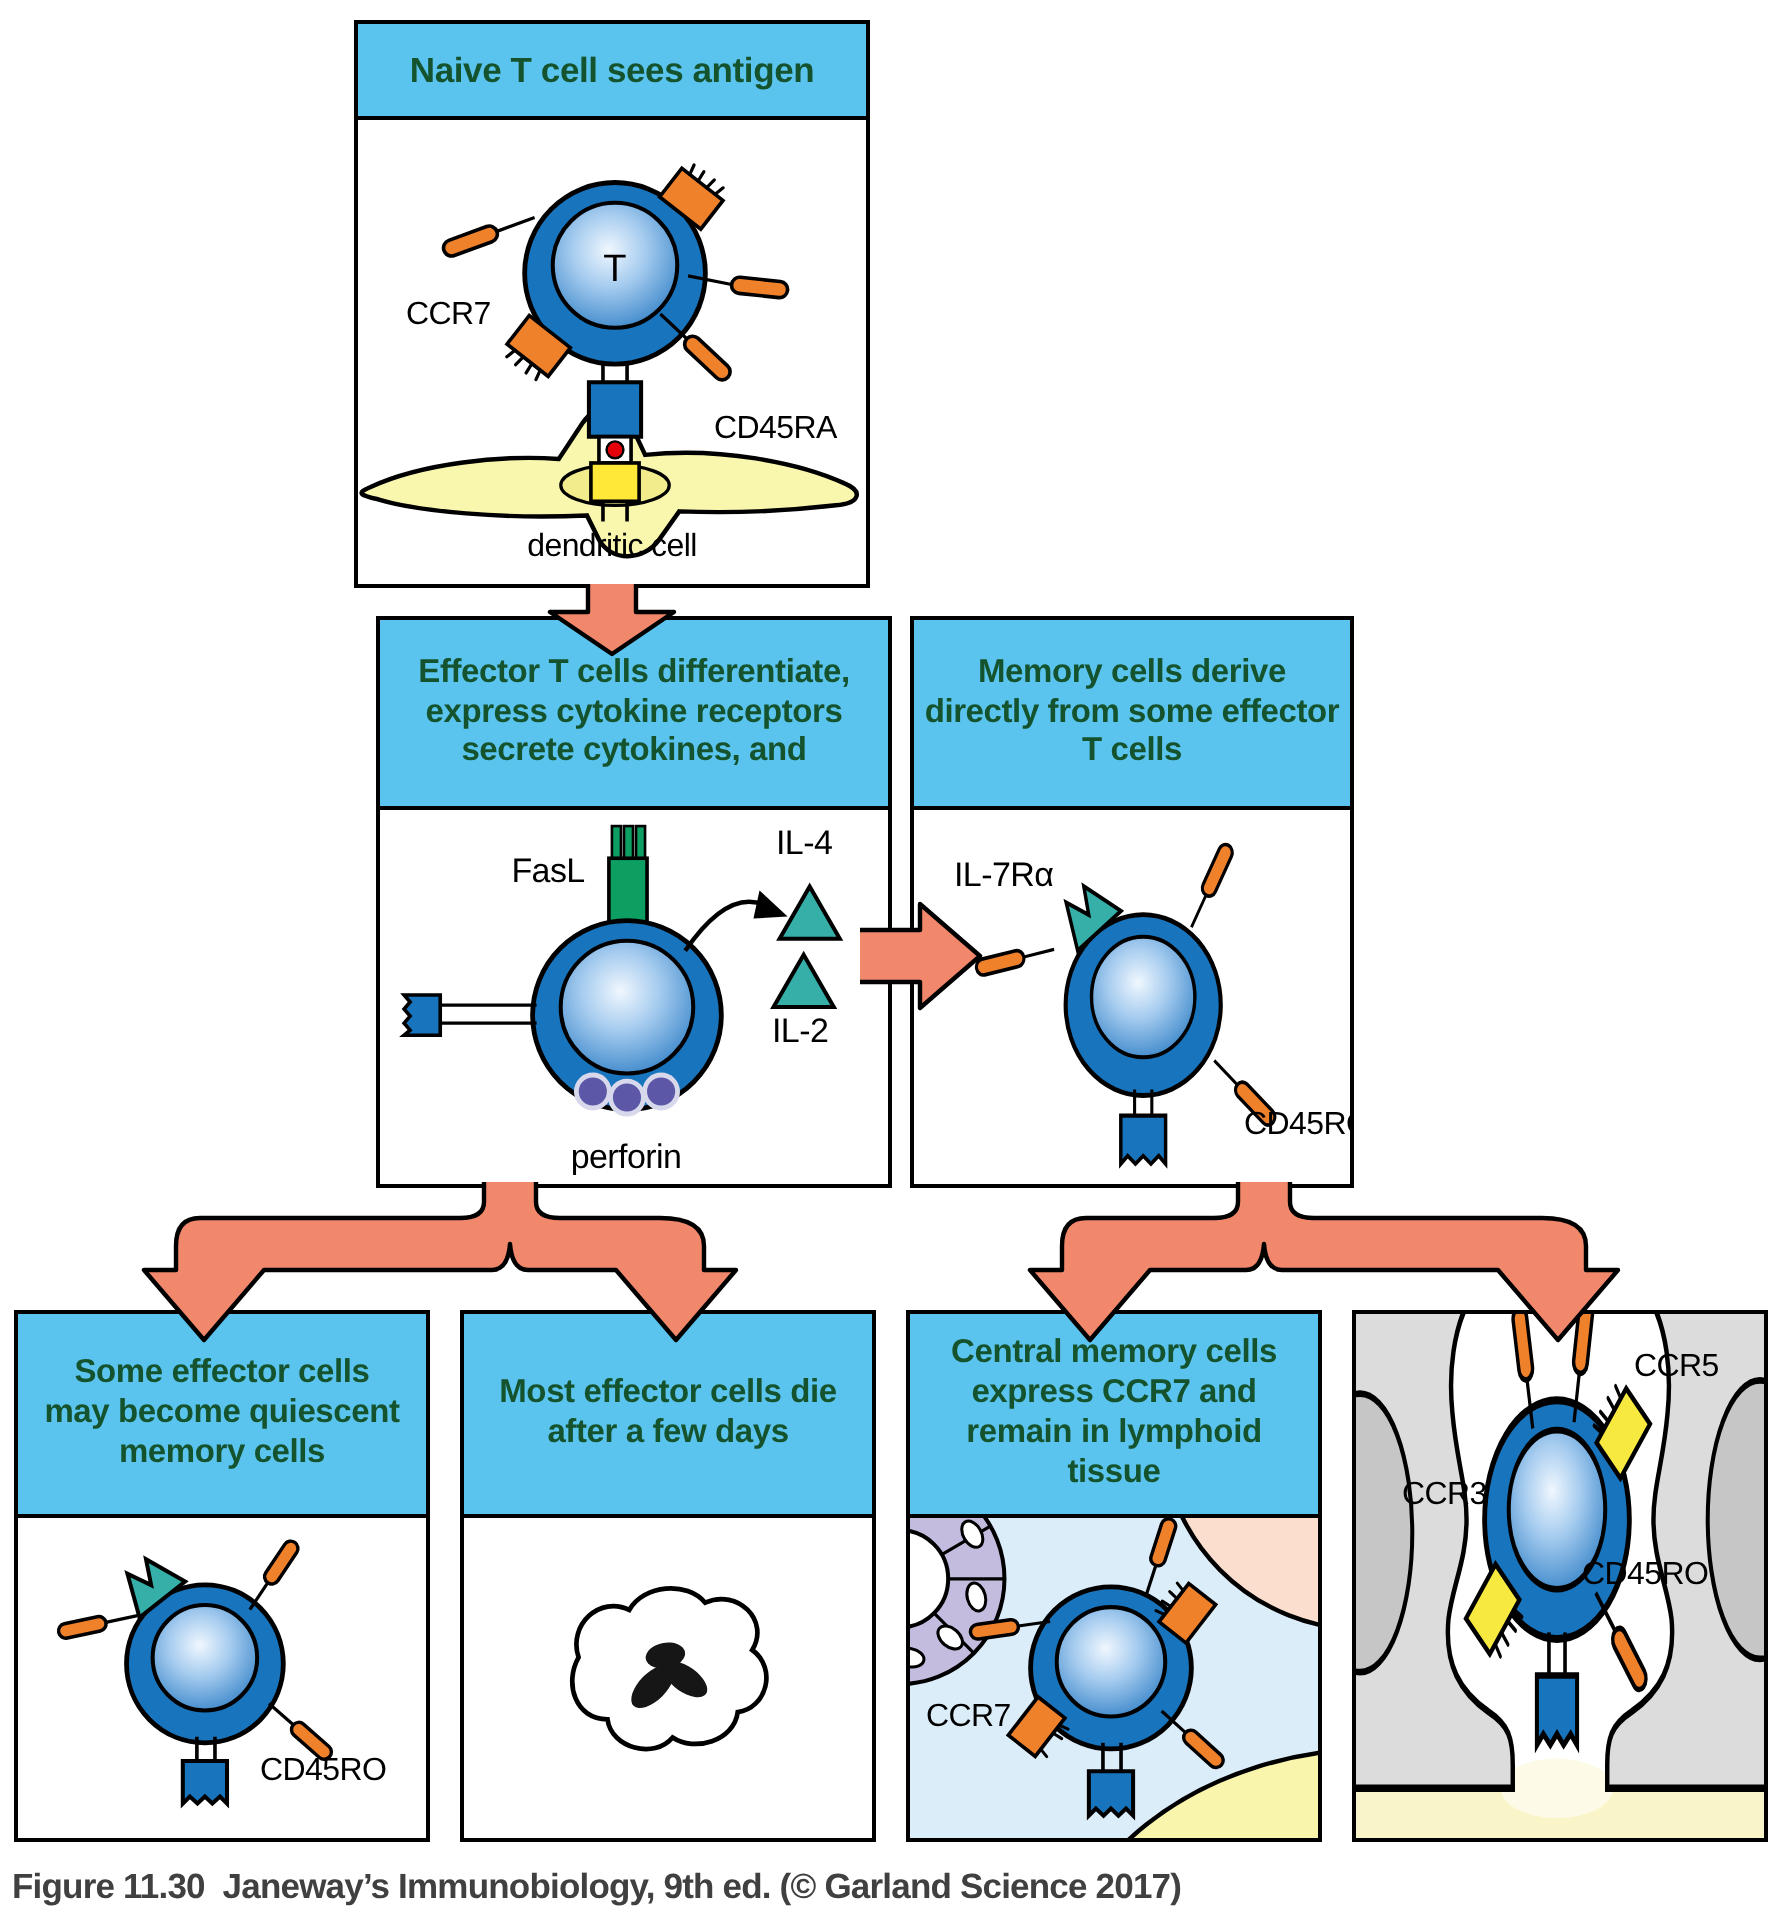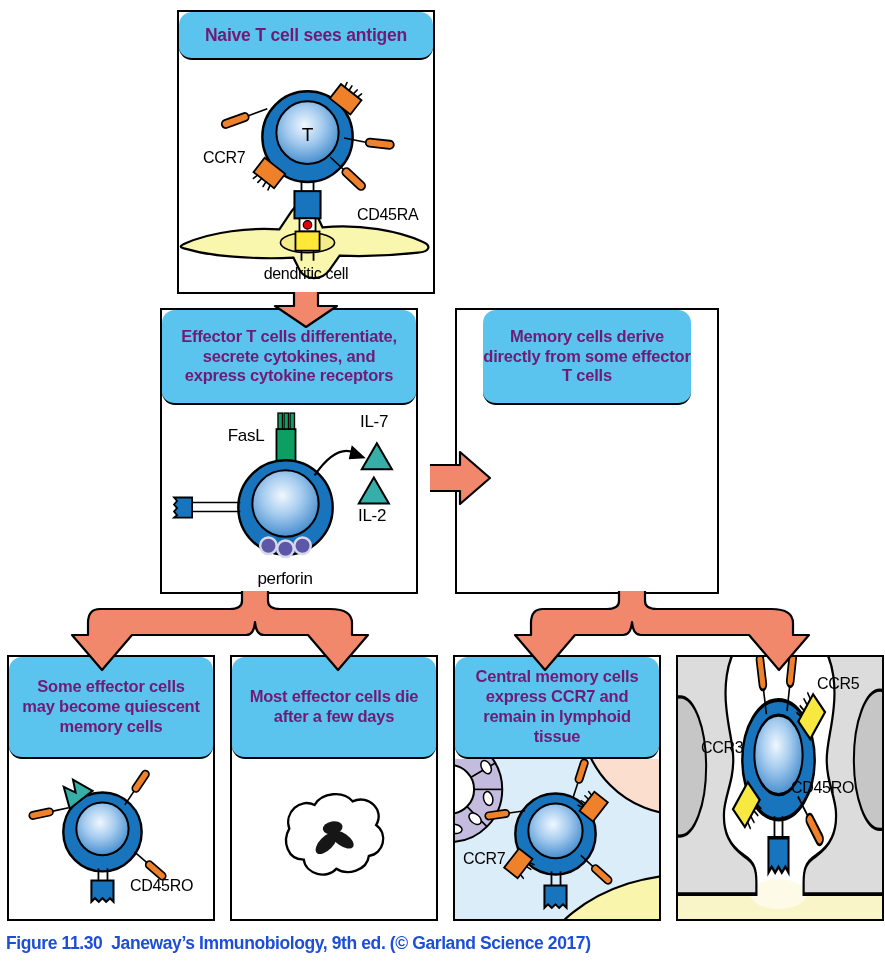--- a/index.html
+++ b/index.html
@@ -7,32 +7,31 @@
     position:relative; width:885px; height:962px; background:#fff;
     font-family:"Liberation Sans", sans-serif; overflow:hidden;
   }
   .panel {
     position:absolute; border:2.5px solid #000; background:#fff;
     box-sizing:border-box; display:flex; flex-direction:column; z-index:1;
   }
   .panel-header {
     background:#5BC4EE; border-bottom:2.5px solid #000;
     display:flex; flex-direction:column; justify-content:center; align-items:center;
-    text-align:center; font-weight:bold; color:#701a75; flex:0 0 auto;
+    text-align:center; font-weight:bold; color:#14532d; flex:0 0 auto;
     letter-spacing:-0.2px;
-    border-radius:13px;
   }
   .hline { line-height:1.2; }
   .panel-body { position:relative; flex:1; overflow:hidden; }
   .panel-body svg { position:absolute; left:0; top:0; width:100%; height:100%; }
   .lbl { position:absolute; font-size:16px; color:#000; white-space:nowrap; letter-spacing:-0.3px; }
   .arrow-svg { position:absolute; z-index:5; overflow:hidden; }
   #caption {
     position:absolute; left:6px; top:933px; font-size:17.5px; font-weight:bold;
-    color:#1d4ed8; white-space:pre; letter-spacing:-0.4px;
+    color:#404040; white-space:pre; letter-spacing:-0.4px;
   }
 </style>
 </head>
 <body>
 
 <div id="stage">
 
   <svg width="0" height="0" style="position:absolute" aria-hidden="true">
     <defs>
       <radialGradient id="cellGrad" cx="45%" cy="38%" r="65%">
@@ -93,25 +92,25 @@
           <line x1="-14" y1="0" x2="-32" y2="0" stroke="#000" stroke-width="1.6"></line>
           <rect x="-14" y="-4" width="28" height="8" rx="4" fill="#F0812B" stroke="#000" stroke-width="1.8"></rect>
         </g>
       </svg>
       <div class="lbl" style="left:24px; top:89px;">CCR7</div>
       <div class="lbl" style="left:178px; top:101px;margin-top:45px;">CD45RA</div>
       <div class="lbl" style="left:0; right:0; top:205px; text-align:center;">dendritic cell</div>
     </div>
   </div>
 
-  <div class="panel" style="left:160px; top:308px; width:258px; height:286px;">
+  <div class="panel" style="left:188px; top:308px; width:258px; height:286px;">
     <div class="panel-header" style="height:93px; font-size:16.5px;">
       <div class="hline">Effector T cells differentiate,</div>
+      <div class="hline">express cytokine receptors</div>
       <div class="hline">secrete cytokines, and</div>
-      <div class="hline">express cytokine receptors</div>
     </div>
     <div class="panel-body">
       <svg viewBox="0 0 253 186" preserveAspectRatio="none">
 
         <g>
           <rect x="115.5" y="8" width="4.5" height="18" fill="#0D9E62" stroke="#000" stroke-width="1.3"></rect>
           <rect x="121.5" y="8" width="4.5" height="18" fill="#0D9E62" stroke="#000" stroke-width="1.3"></rect>
           <rect x="127.5" y="8" width="4.5" height="18" fill="#0D9E62" stroke="#000" stroke-width="1.3"></rect>
           <rect x="114" y="24" width="19" height="35" fill="#0D9E62" stroke="#000" stroke-width="1.8"></rect>
         </g>
@@ -135,27 +134,27 @@
 
         <g>
           <path d="M 152,70 Q 174,38 193,48" fill="none" stroke="#000" stroke-width="2.2"></path>
           <polygon points="189,40 203,53 186,54" fill="#000"></polygon>
         </g>
 
         <polygon points="199,64 229,64 214,38" fill="#35AFA8" stroke="#000" stroke-width="2"></polygon>
         <polygon points="196,98 226,98 211,72" fill="#35AFA8" stroke="#000" stroke-width="2"></polygon>
       </svg>
       <div class="lbl" style="left:60px; top:21px; width:48px; text-align:center; font-size:17px;">FasL</div>
-      <div class="lbl" style="left:198px; top:7px; font-size:17px;">IL-7</div>
+      <div class="lbl" style="left:198px; top:7px; font-size:17px;">IL-4</div>
       <div class="lbl" style="left:196px; top:101px; font-size:17px;">IL-2</div>
       <div class="lbl" style="left:63px; top:164px; width:120px; text-align:center; font-size:17px;">perforin</div>
     </div>
   </div>
 
-  <div class="panel" style="left:455px; top:308px; width:264px; height:286px;align-items:center;">
+  <div class="panel" style="left:455px; top:308px; width:222px; height:286px;">
     <div class="panel-header" style="height:93px; font-size:16.5px;">
       <div class="hline">Memory cells derive</div>
       <div class="hline">directly from some effector</div>
       <div class="hline">T cells</div>
     </div>
     <div class="panel-body">
       <svg viewBox="0 0 253 186" preserveAspectRatio="none">
         <g>
           <circle cx="133" cy="97" r="45" fill="#1874BC" stroke="#000" stroke-width="2.4"></circle>
           <circle cx="133" cy="93" r="30" fill="url(#cellGrad)" stroke="#000" stroke-width="2"></circle>

